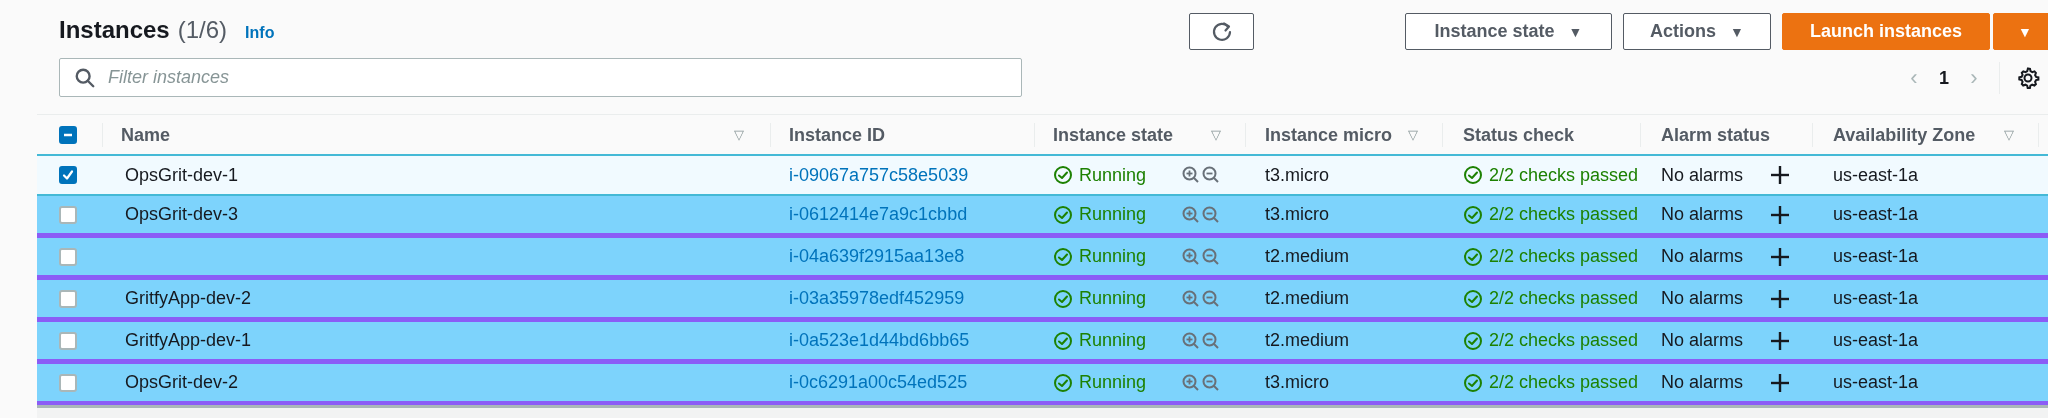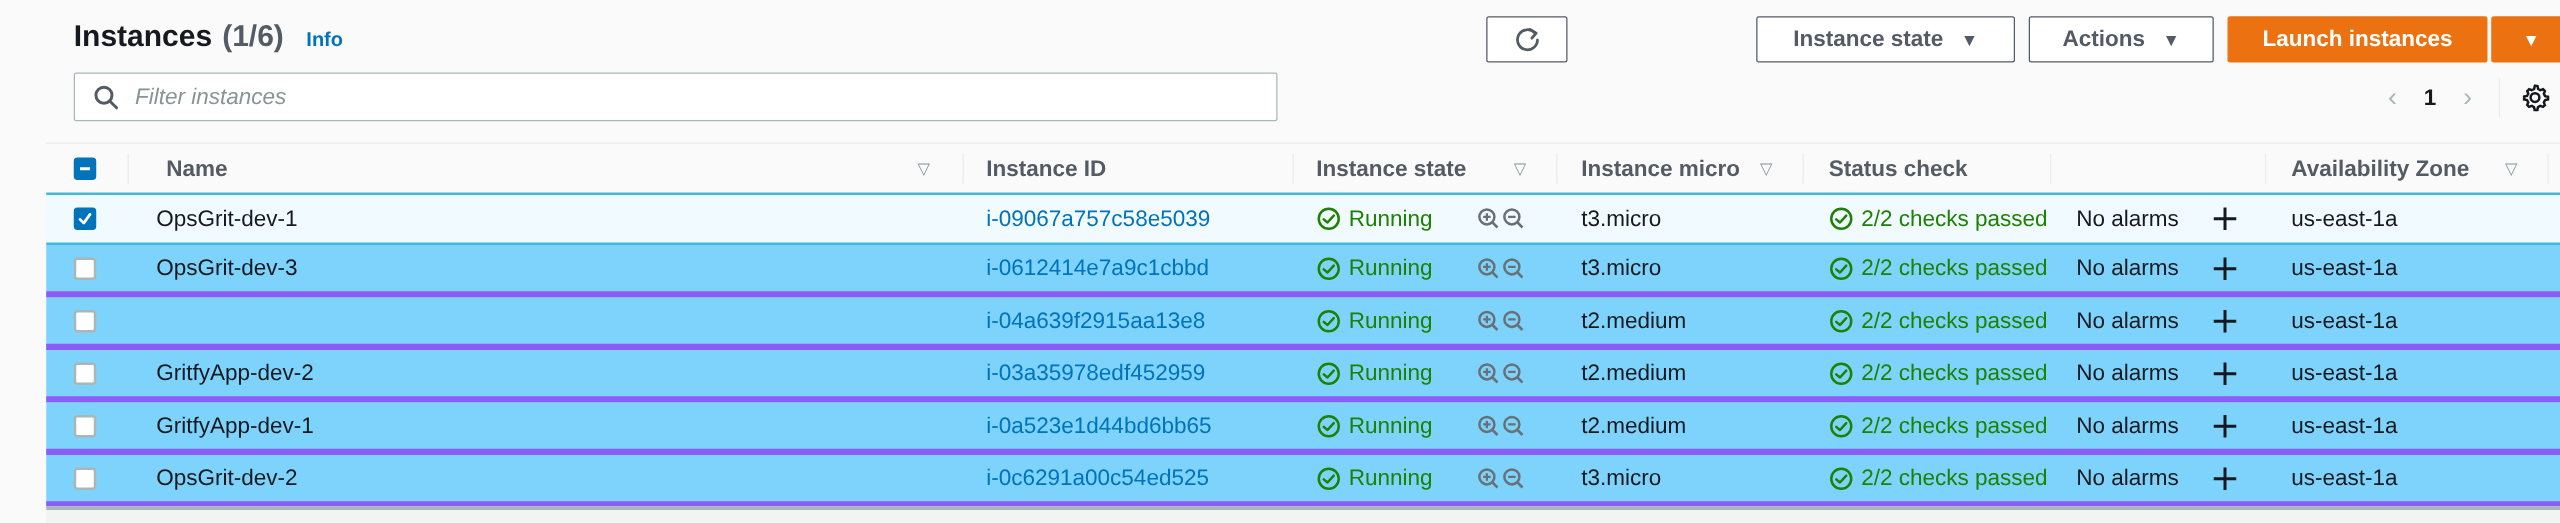--- a/index.html
+++ b/index.html
@@ -1,21 +1,21 @@
 <!DOCTYPE html>
 <html><head>
 <meta charset="utf-8">
 <style>
   * { box-sizing: border-box; margin: 0; padding: 0; }
   html, body { width: 2048px; height: 418px; overflow: hidden; background: #fafafa; font-family: "Liberation Sans", "DejaVu Sans", sans-serif; color: #16191f; }
   .page { position: relative; width: 2048px; height: 338px; background: #fafafa; margin-left: 37px; }
 
   
   .title { position: absolute; left: 22px; top: 16px; font-size: 24px; font-weight: bold; color: #16191f; display: flex; align-items: baseline; }
-  .title .count { font-weight: bold; color: #545b64; margin-left: 8px; }
+  .title .count { font-weight: normal; color: #545b64; margin-left: 8px; }
   .title .info { font-size: 16px; font-weight: bold; color: #0073bb; margin-left: 18px; text-decoration: none; text-align: center; }
 
   .search { position: absolute; left: 22px; top: 58px; width: 963px; height: 39px; border: 1px solid #aab7b8; border-radius: 2px; background: #fff; display: flex; align-items: center; }
   .search .icon { width: 22px; height: 22px; margin-left: 14px; margin-right: 12px; }
   .search input { border: none; outline: none; font-size: 18px; font-style: italic; color: #16191f; background: transparent; flex: 1; font-family: "Liberation Sans", sans-serif; }
   .search input::placeholder { color: #879596; font-style: italic; }
 
   .btn { position: absolute; top: 13px; height: 37px; border: 1px solid #545b64; border-radius: 2px; background: #fff; color: #545b64; font-size: 18px; font-weight: bold; display: flex; align-items: center; justify-content: center; font-family: "Liberation Sans", sans-serif; cursor: pointer; }
   .btn .caret { margin-left: 14px; font-size: 14px; }
   .btn-orange { background: #ec7211; border-color: #ec7211; color: #fff; }
@@ -100,38 +100,39 @@
     <div class="hdr">
       <div class="cell" style="left:22px;">
         <div class="cb indeterminate">
           <svg width="12" height="12" viewBox="0 0 12 12">
               <line x1="2" y1="6" x2="10" y2="6" stroke="#fff" stroke-width="2.5"></line>
             </svg>
         </div>
       </div>
       <div class="divider" style="left:65px;"></div>
 
-      <div class="cell" style="left:96px;">Name</div>
+      <div class="cell" style="left:84px;">Name</div>
       <span class="sort" style="left:697px;">▽</span>
       <div class="divider" style="left:733px;"></div>
 
       <div class="cell" style="left:752px;">Instance ID</div>
       <div class="divider" style="left:997px;"></div>
 
       <div class="cell" style="left:1016px;">Instance state</div>
       <span class="sort" style="left:1174px;">▽</span>
       <div class="divider" style="left:1208px;"></div>
 
       <div class="cell" style="left:1228px;">Instance micro</div>
       <span class="sort" style="left:1371px;">▽</span>
       <div class="divider" style="left:1405px;"></div>
 
       <div class="cell" style="left:1426px;">Status check</div>
       <div class="divider" style="left:1603px;"></div>
 
+      <div class="cell" style="left:1624px;">Alarm status</div>
       <div class="divider" style="left:1775px;"></div>
 
       <div class="cell" style="left:1796px;">Availability Zone</div>
       <span class="sort" style="left:1967px;">▽</span>
       <div class="divider" style="left:2001px;"></div>
 
       <div class="cell" style="left:2020px;">Pul</div>
     </div>
 
     <div id="rows">

